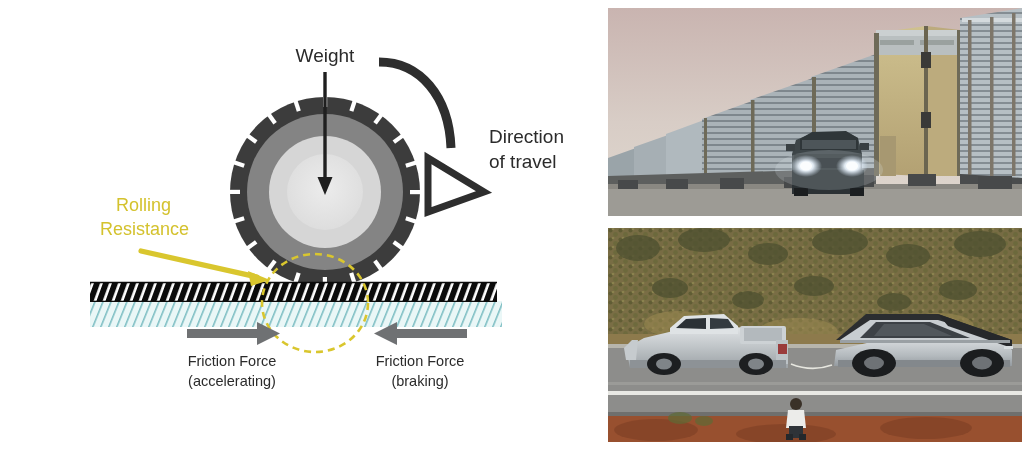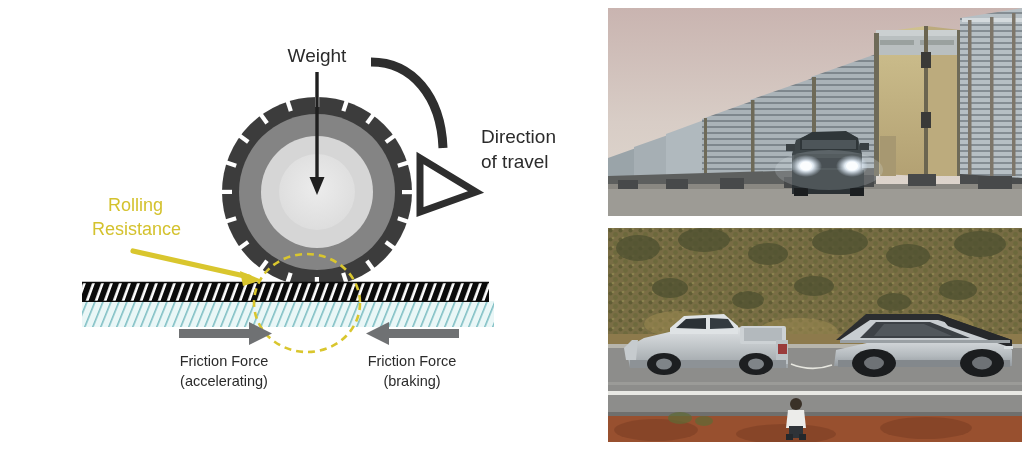--- a/index.html
+++ b/index.html
@@ -11,21 +11,21 @@
     width: 1030px;
     height: 450px;
     position: relative;
     overflow: hidden;
     font-family: "Liberation Sans", sans-serif;
   }
 
   
   #diagram-panel {
     position: absolute;
-    left: 0; top: 0;
+    left: 8px; top: 0;
     width: 600px; height: 450px;
     background: #ffffff;
   }
   #diagram-svg { display: block; }
 
   .diag-label {
     font-family: "Liberation Sans", sans-serif;
     font-size: 19px;
     fill: #2b2b2b;
   }

